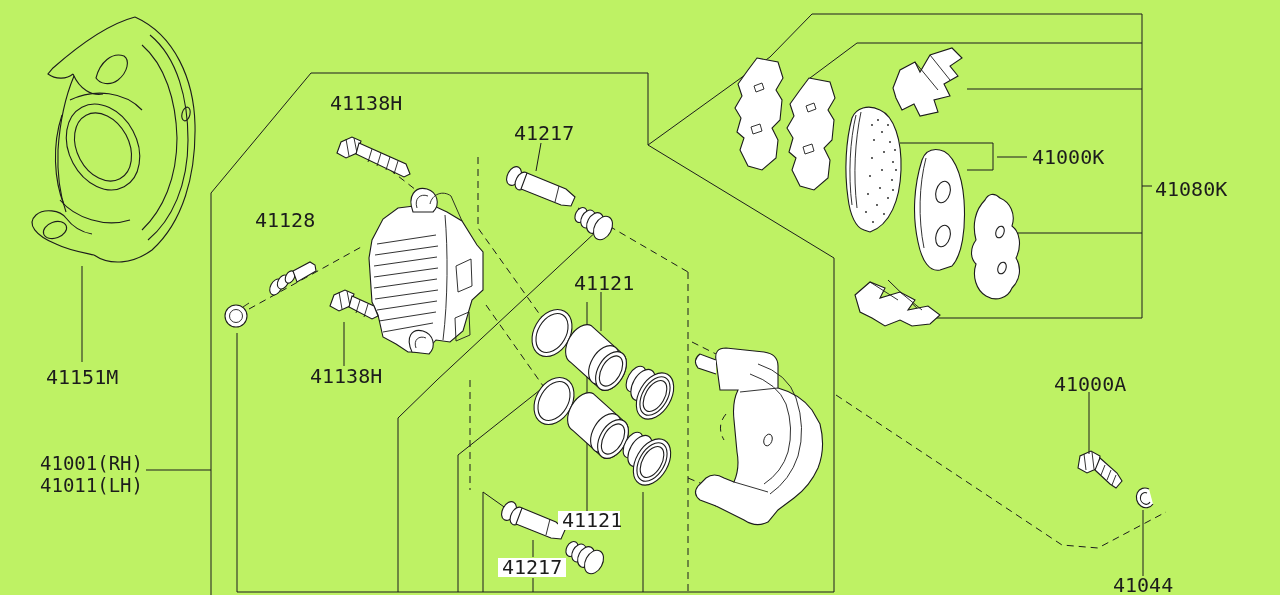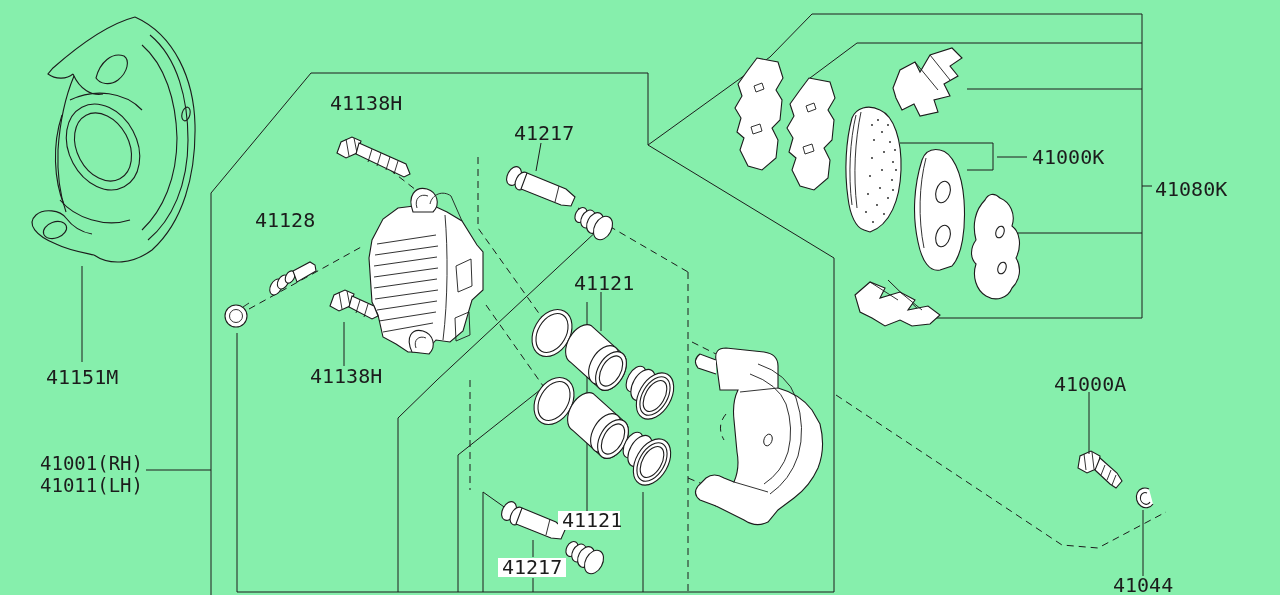--- a/index.html
+++ b/index.html
@@ -1,16 +1,16 @@
 <!DOCTYPE html>
 <html><head>
 <meta charset="utf-8">
 <style>
   html,body{margin:0;padding:0;background:#ffffff;}
-  .stage{position:relative;width:1280px;height:595px;background:#86efac;overflow:hidden;}
+  .stage{position:relative;width:1280px;height:595px;background:#bef264;overflow:hidden;}
   svg{display:block;}
   svg text{font-family:"DejaVu Sans Mono","Liberation Mono",monospace;font-size:20px;fill:#1c1c1c;}
   svg text.small{font-size:19px;}
   .ln{stroke:#1c1c1c;stroke-width:1;fill:none;}
   .dash{stroke:#1c1c1c;stroke-width:1;fill:none;stroke-dasharray:7 5;}
   .part{stroke:#1c1c1c;stroke-width:1.1;fill:#ffffff;}
   .part-open{stroke:#1c1c1c;stroke-width:1.1;fill:none;}
   .thin{stroke:#1c1c1c;stroke-width:0.9;fill:none;}
 </style>
 </head>

